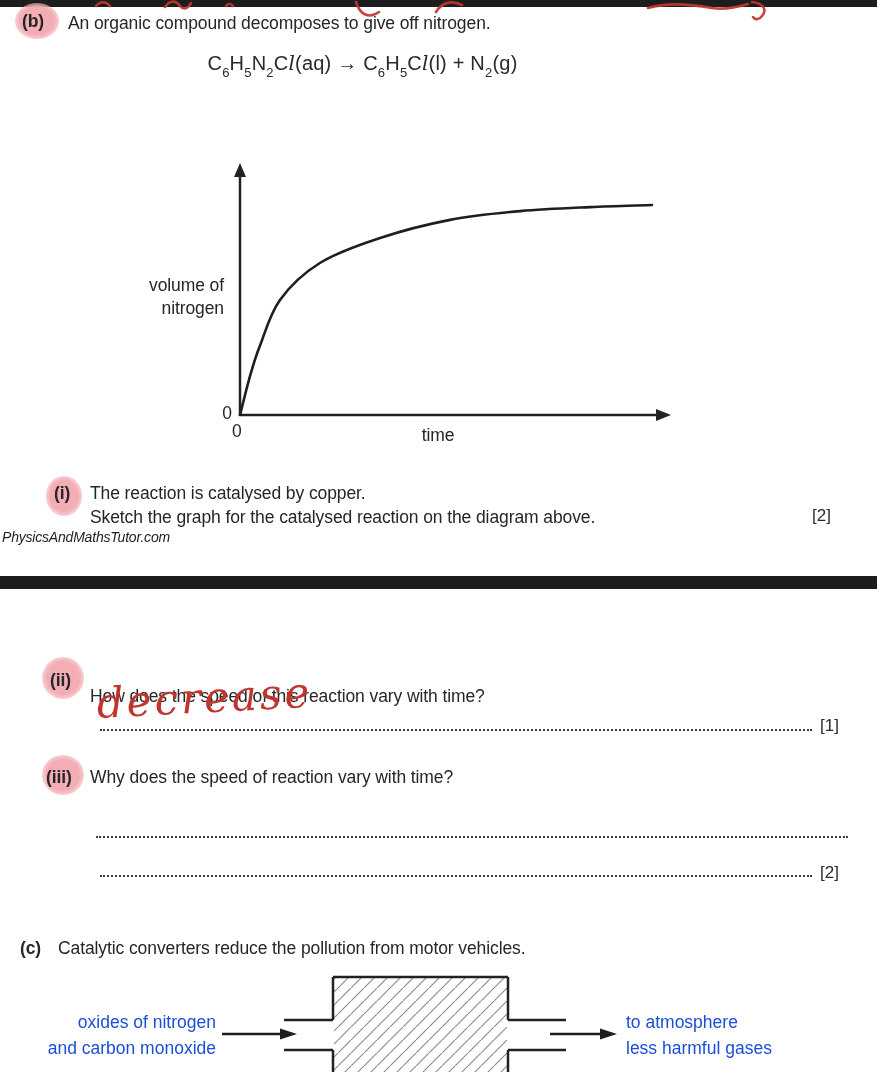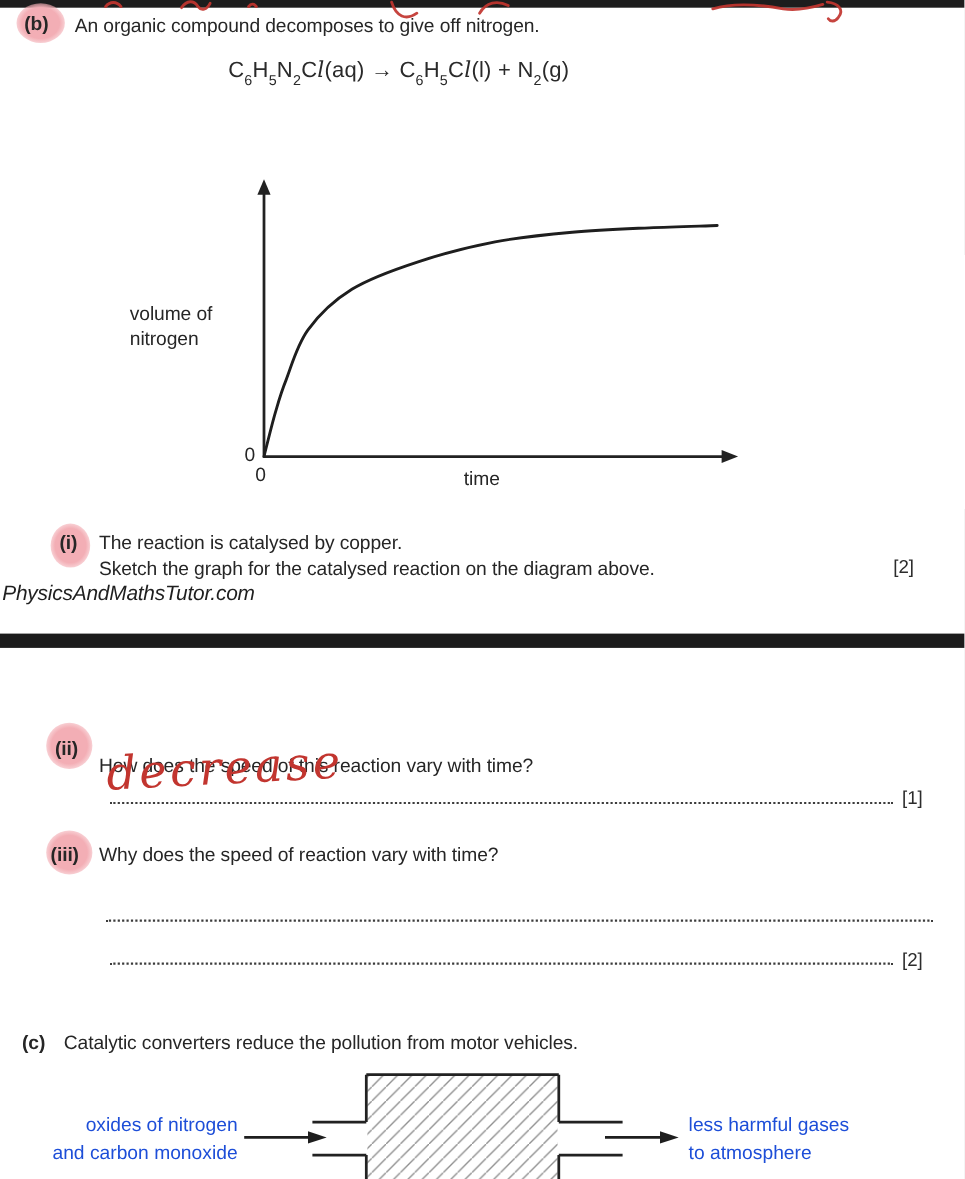--- a/index.html
+++ b/index.html
@@ -17,31 +17,31 @@
   .topbar{left:0;top:0;width:877px;height:7px;background:#1d1d1d;}
   .redmarks{left:0;top:0;width:877px;height:30px;pointer-events:none;}
   .hl{
     background:radial-gradient(ellipse at center, #f3aeb5 55%, rgba(243,174,181,.55) 72%, rgba(243,174,181,0) 82%);
     border-radius:50%;
   }
   .equation{left:0;top:51px;width:725px;text-align:center;font-size:20px;color:#2a2a2a;letter-spacing:0.2px;}
   .equation sub{font-size:13px;position:relative;top:2px;}
   .eq-l{font-style:italic;font-family:"DejaVu Serif",serif;}
   .para{text-align:justify;line-height:1.5;}
-  .ylab{text-align:left;line-height:1.32;}
+  .ylab{text-align:right;line-height:1.32;}
   .dotline{height:0;border-top:2.5px dotted #3c3c3c;}
   .marks{font-size:17px;color:#2c2c2c;}
   .hand{
     font-family:"DejaVu Serif",serif;font-style:italic;
     font-size:42px;color:#c2352f;letter-spacing:3px;
     transform:rotate(-3deg);transform-origin:left bottom;
     white-space:nowrap;
   }
   .divider{left:0;top:576px;width:877px;height:13px;background:#1c1c1c;}
-  .watermark{font-style:italic;font-size:19px;color:#1f1f1f;letter-spacing:-0.2px;}
+  .watermark{font-style:italic;font-size:14px;color:#1f1f1f;letter-spacing:-0.2px;}
   .dlabel{font-size:17.5px;line-height:26px;color:#1d4ed8;}
   svg{display:block;}
 </style>
 </head>
 <body>
 
 <div class="page">
 
   <div class="abs topbar"></div>
   <svg class="abs redmarks" width="877" height="30" viewBox="0 0 877 30">
@@ -122,17 +122,17 @@
       <polygon points="280,66.5 297,72 280,77.5" stroke="none"></polygon>
       <line x1="550" y1="72" x2="601" y2="72"></line>
       <polygon points="600,66.5 617,72 600,77.5" stroke="none"></polygon>
     </g>
   </svg>
   <div class="abs dlabel" style="left:28px;top:1009px;width:188px;text-align:right;">
     <div>oxides of nitrogen</div>
     <div>and carbon monoxide</div>
   </div>
   <div class="abs dlabel" style="left:626px;top:1009px;">
+    <div>to atmosphere</div>
     <div>less harmful gases</div>
-    <div>to atmosphere</div>
   </div>
 
 </div>
 
 </body></html>

